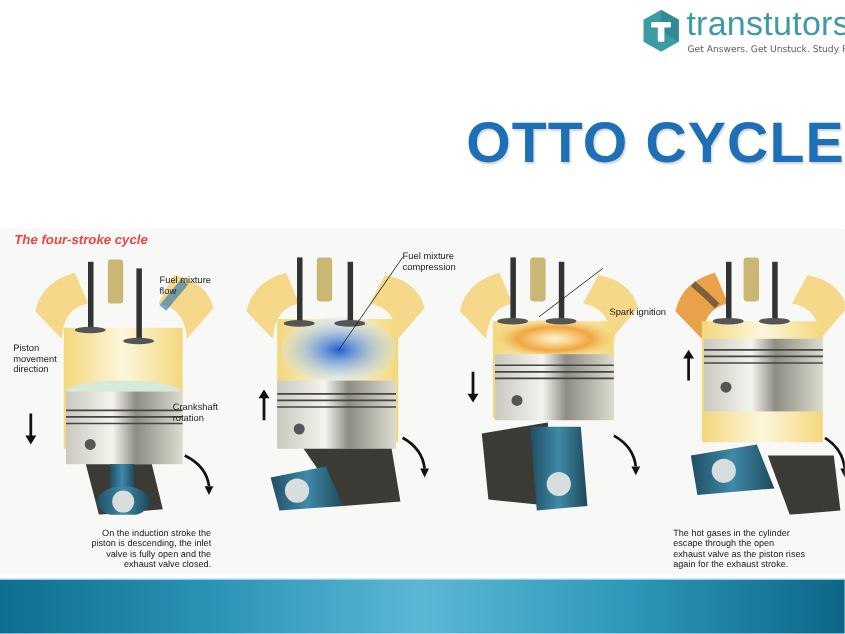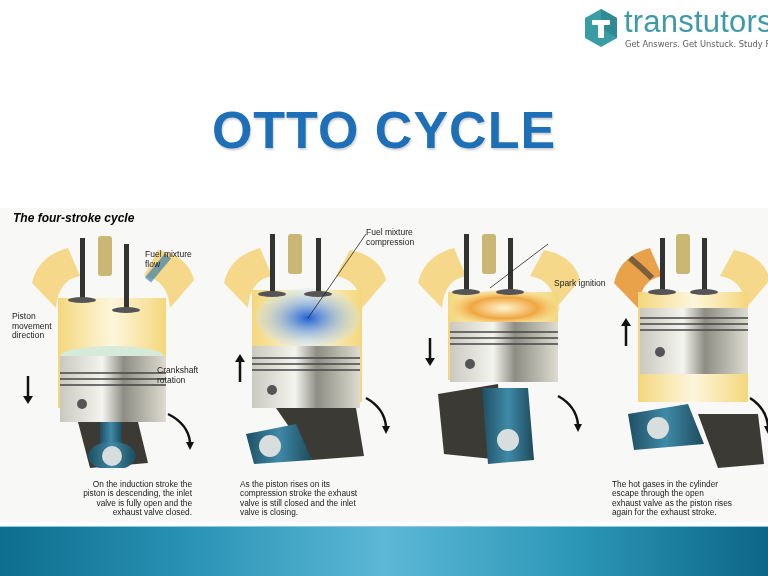--- a/index.html
+++ b/index.html
@@ -1,23 +1,23 @@
 <!DOCTYPE html>
 <html><head>
 <meta charset="utf-8">
 <style>
   html, body { margin: 0; padding: 0; }
   body { width: 768px; height: 576px; position: relative; overflow: hidden; background: #ffffff; font-family: "Liberation Sans", sans-serif; }
   .logo { position: absolute; left: 584px; top: 6px; width: 180px; height: 44px; }
   .logo .hex { position: absolute; left: 0; top: 3px; width: 34px; height: 38px; }
   .logo .brand { position: absolute; left: 40px; top: 0px; font-size: 31px; color: #3f9aa8; letter-spacing: 0.2px; line-height: 32px; font-family: "Liberation Sans", sans-serif; font-weight: normal; }
   .logo .tag { position: absolute; left: 41px; top: 33px; font-size: 8.3px; color: #5d5d5d; white-space: nowrap; font-family: "DejaVu Sans", sans-serif; }
-  .title { position: absolute; left: 0; width: 768px; top: 100px; text-align: center; font-size: 52px; font-weight: bold; color: #1d6fb8; letter-spacing: 1px; text-shadow: 1px 2px 2px rgba(0,0,0,0.18); font-family: "Liberation Sans", sans-serif; }
+  .title { position: absolute; left: 0; width: 768px; top: 100px; text-align: right; font-size: 52px; font-weight: bold; color: #1d6fb8; letter-spacing: 1px; text-shadow: 1px 2px 2px rgba(0,0,0,0.18); font-family: "Liberation Sans", sans-serif; }
   .figure { position: absolute; left: 0; top: 208px; width: 768px; height: 314px; background: #f8f8f6; }
-  .fig-title { position: absolute; left: 13px; top: 3px; font-size: 12px; font-weight: bold; font-style: italic; color: #000000; font-family: "Liberation Sans", sans-serif; }
+  .fig-title { position: absolute; left: 13px; top: 3px; font-size: 12px; font-weight: bold; font-style: italic; color: #ef4444; font-family: "Liberation Sans", sans-serif; }
   .engine { position: absolute; top: 20px; width: 190px; height: 240px; }
   .label { position: absolute; font-size: 8.5px; color: #222; line-height: 9.5px; font-family: "Liberation Sans", sans-serif; }
   .caption { position: absolute; top: 272px; font-size: 8.3px; color: #1a1a1a; line-height: 9.4px; font-family: "Liberation Sans", sans-serif; width: 180px; }
   .footer { position: absolute; left: 0; top: 526px; width: 768px; height: 50px; background: linear-gradient(90deg, #0e6e8f 0%, #2a93b6 25%, #5cb7d5 50%, #2c97b8 75%, #0d6688 100%); border-top: 1px solid #8cc9dc; }
 </style>
 </head>
 <body>
 
 <div class="logo">
   <svg class="hex" viewBox="0 0 34 38">
@@ -179,26 +179,20 @@
     <line x1="18" y1="96" x2="18" y2="118" stroke="#111" stroke-width="2.5"></line>
     <polygon points="13,98 23,98 18,90" fill="#111"></polygon>
   </svg>
 
   <div class="caption" style="left:12px;text-align:right;">
     <div>On the induction stroke the</div>
     <div>piston is descending, the inlet</div>
     <div>valve is fully open and the</div>
     <div>exhaust valve closed.</div>
   </div>
-  <div class="caption" style="left:240px;">
-    <div>As the piston rises on its</div>
-    <div>compression stroke the exhaust</div>
-    <div>valve is still closed and the inlet</div>
-    <div>valve is closing.</div>
-  </div>
   <div class="caption" style="left:612px; width:156px;">
     <div>The hot gases in the cylinder</div>
     <div>escape through the open</div>
     <div>exhaust valve as the piston rises</div>
     <div>again for the exhaust stroke.</div>
   </div>
 </div>
 
 <div class="footer"></div>
 

